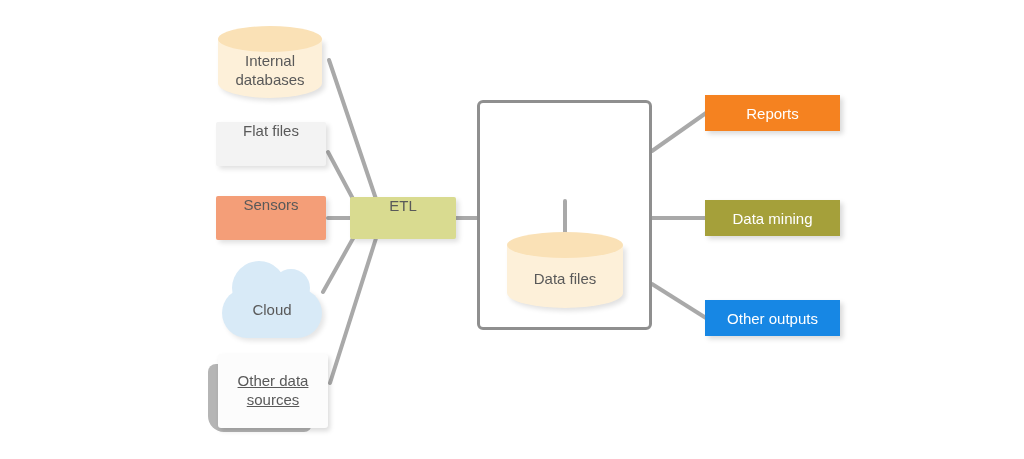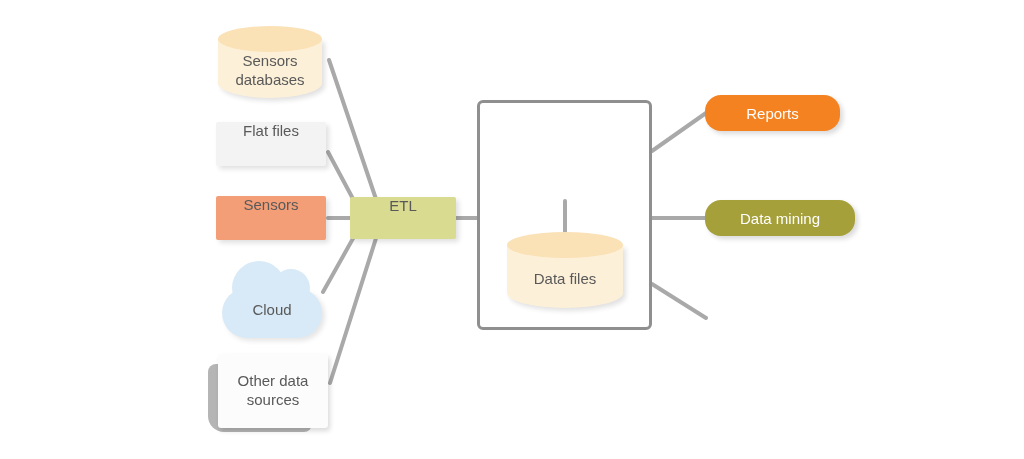--- a/index.html
+++ b/index.html
@@ -62,34 +62,33 @@
 
   
   .note-back{
     position:absolute;left:-10px;top:10px;width:104px;height:68px;
     background:#b5b5b5;border-radius:8px 2px 8px 16px;
   }
   .note-front{
     position:absolute;inset:0;background:#fcfcfc;border-radius:3px;
     box-shadow:2px 3px 5px rgba(0,0,0,0.15);
   }
-  .other-sources .label{z-index:3;}
+  .other-sources .label{z-index:3;text-decoration:underline;}
 
   
   .warehouse-box{
     position:absolute;box-sizing:border-box;
     border:3px solid #8f8f8f;border-radius:6px;background:transparent;
   }
 
   
   .output{
     display:flex;align-items:center;justify-content:center;
     color:#ffffff;text-align:center;
     box-shadow:3px 3px 5px rgba(0,0,0,0.15);
-    border-radius:16px;
   }
   .reports{background:#f58220;}
   .data-mining{background:#a5a03a;}
   .other-outputs{background:#1787e4;}
 </style>
 </head>
 <body>
 
 <div class="stage">
 
@@ -104,21 +103,21 @@
       <path d="M565,201 L565,236"></path>
       <path d="M652,151 L706,113"></path>
       <path d="M652,218 L706,218"></path>
       <path d="M652,284 L706,318"></path>
     </g>
   </svg>
 
   <div class="node cylinder" style="left:218px;top:26px;width:104px;height:72px;">
     <span class="cyl-top"></span>
     <span class="cyl-body"></span>
-    <span class="label">Sensors databases</span>
+    <span class="label">Internal databases</span>
   </div>
 
   <div class="node rect flat-files" style="left:216px;top:122px;width:110px;height:44px;">
     <span>Flat files</span>
   </div>
 
   <div class="node rect sensors" style="left:216px;top:196px;width:110px;height:44px;">
     <span>Sensors</span>
   </div>
 
@@ -143,18 +142,21 @@
   <div class="node cylinder" style="left:507px;top:232px;width:116px;height:76px;">
     <span class="cyl-top"></span>
     <span class="cyl-body"></span>
     <span class="label">Data files</span>
   </div>
 
   <div class="node output reports" style="left:705px;top:95px;width:135px;height:36px;">
     <span>Reports</span>
   </div>
 
-  <div class="node output data-mining" style="left:705px;top:200px;width:150px;height:36px;">
+  <div class="node output data-mining" style="left:705px;top:200px;width:135px;height:36px;">
     <span>Data mining</span>
   </div>
 
+  <div class="node output other-outputs" style="left:705px;top:300px;width:135px;height:36px;">
+    <span>Other outputs</span>
+  </div>
 
 </div>
 
 </body></html>

